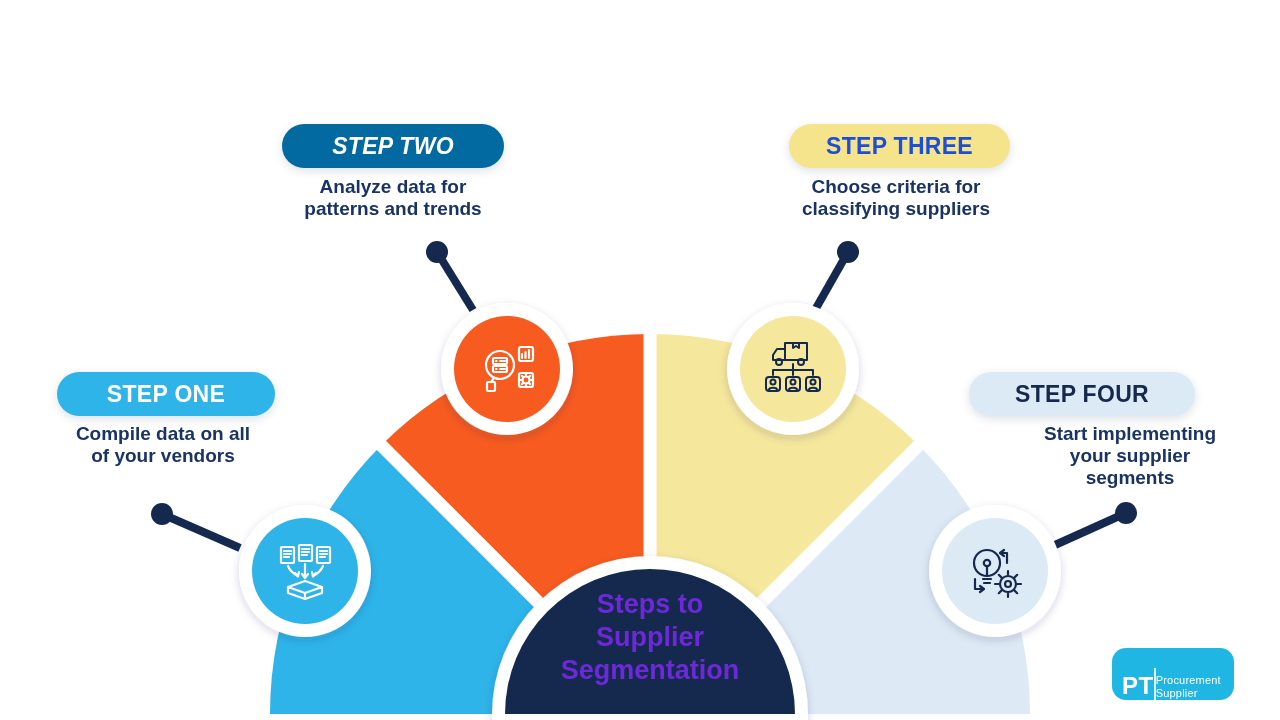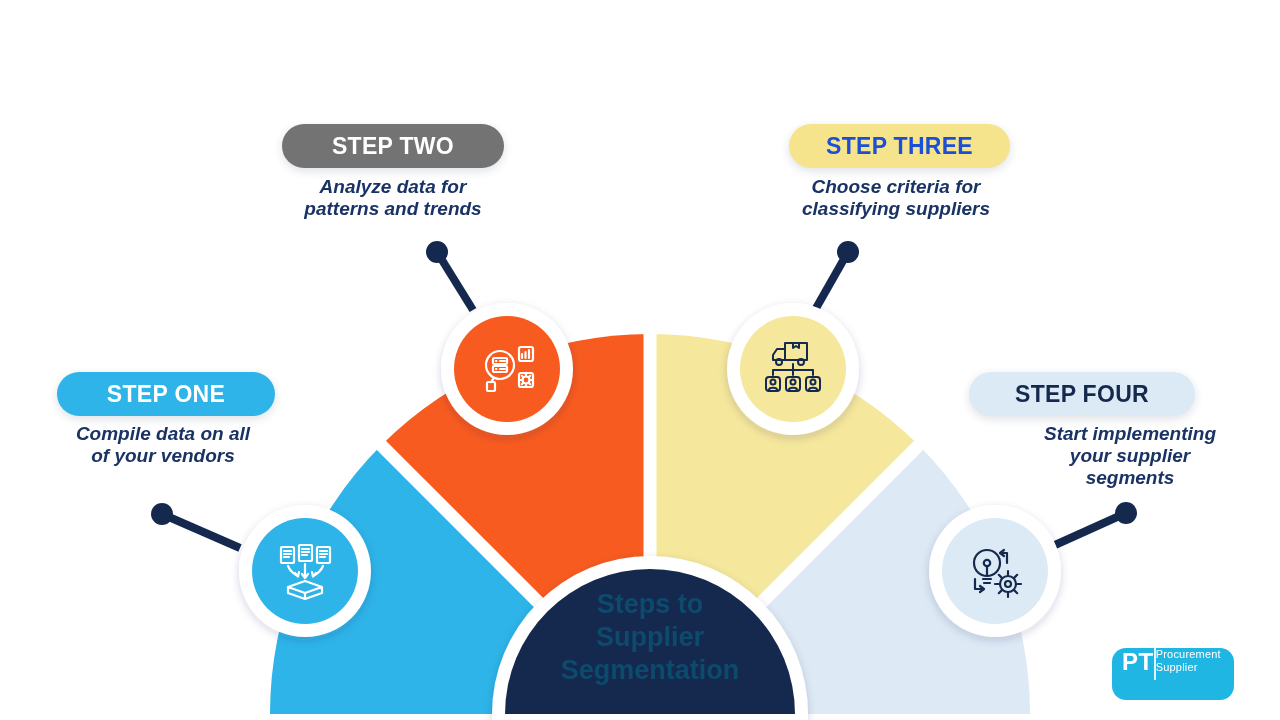--- a/index.html
+++ b/index.html
@@ -8,43 +8,43 @@
   .canvas { position:relative; width:1280px; height:720px; background:#ffffff; }
   .fan-svg { position:absolute; left:0; top:0; }
 
   .pill {
     position:absolute; height:44px; border-radius:24px;
     display:flex; align-items:center; justify-content:center;
     font-weight:bold; font-size:23px; letter-spacing:0.3px;
     box-shadow:0 3px 10px rgba(21,41,78,0.14);
   }
   .pill-one   { left:57px;   top:372px; width:218px; background:#2EB4E8; color:#ffffff; }
-  .pill-two   { left:282px;  top:124px; width:222px; background:#737373; color:#ffffff; }
+  .pill-two   { left:282px;  top:124px; width:222px; background:#0369a1; color:#ffffff;font-style:italic; }
   .pill-three { left:789px;  top:124px; width:221px; background:#F5E48C; color:#1d4ed8; }
   .pill-four  { left:969px; top:372px; width:226px; background:#DCEAF6; color:#15294E; }
 
   .desc {
     position:absolute; text-align:center; font-weight:bold;
-    font-size:19px; line-height:22px; color:#1A3365; white-space:pre-line;font-style:italic;
+    font-size:19px; line-height:22px; color:#1A3365; white-space:pre-line;
   }
   .desc-one   { left:43px;   top:423px; width:240px; }
   .desc-two   { left:263px;  top:176px; width:260px; }
   .desc-three { left:756px;  top:176px; width:280px; }
   .desc-four  { left:1010px; top:423px; width:240px; }
 
   .dome-title {
     position:absolute; left:500px; top:588px; width:300px;
-    text-align:center; color:#0c4a6e; font-weight:bold;
+    text-align:center; color:#6d28d9; font-weight:bold;
     font-size:27px; line-height:33px; white-space:pre-line;
   }
 
   .logo {
     position:absolute; left:1112px; top:648px; width:122px; height:52px;
     background:#1FB6E4; border-radius:14px;
-    display:flex; align-items:flex-start; padding:0 10px; color:#ffffff;
+    display:flex; align-items:flex-end; padding:0 10px; color:#ffffff;
   }
   .logo-pt { font-size:24px; font-weight:bold; letter-spacing:0.5px; }
   .logo-divider { width:2px; height:32px; background:rgba(255,255,255,0.85); }
   .logo-name { font-size:11px; line-height:13px; white-space:pre-line; letter-spacing:0.2px; }
 </style>
 </head>
 <body>
 
 <div class="canvas">
 

